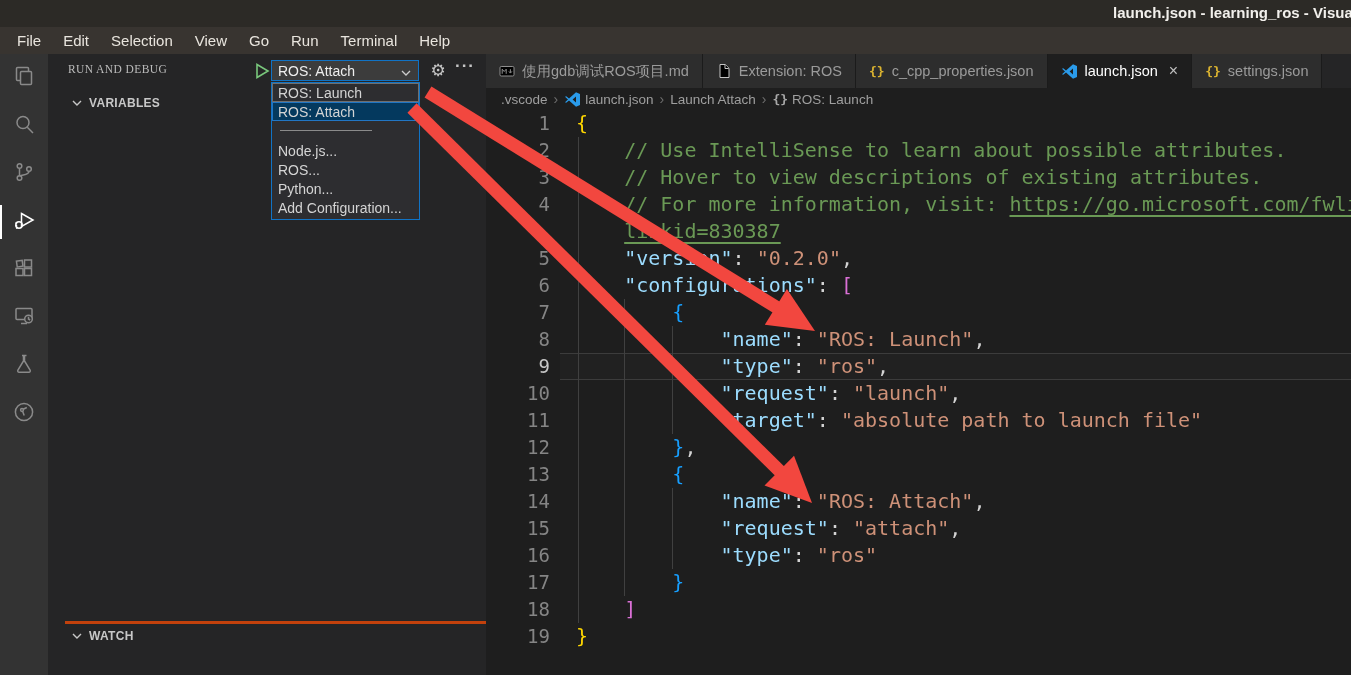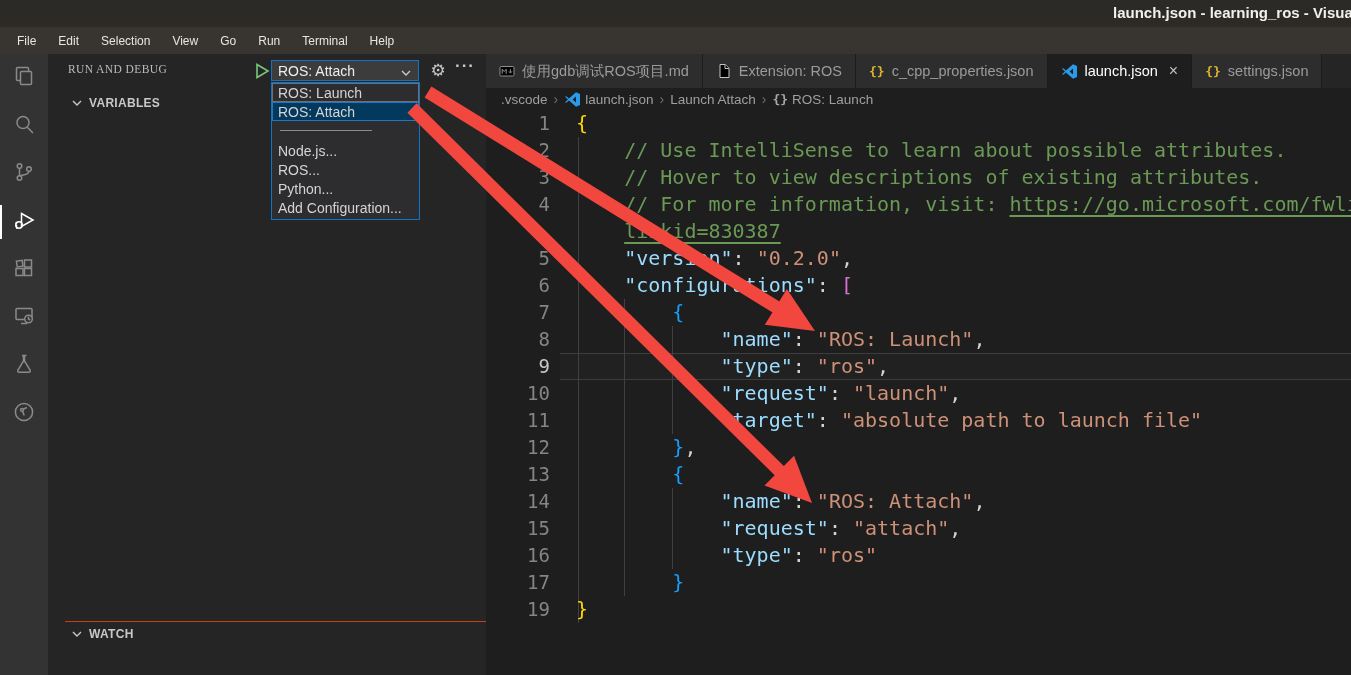--- a/index.html
+++ b/index.html
@@ -5,35 +5,35 @@
   html,body{margin:0;padding:0;background:#111;}
   #app{position:relative;width:1351px;height:675px;overflow:hidden;background:#1e1e1e;
        font-family:"Liberation Sans",sans-serif;-webkit-font-smoothing:antialiased;}
 
   
   .titlebar{position:absolute;top:0;left:0;right:0;height:27px;background:#2c2a26;overflow:hidden;}
   .titlebar .title{position:absolute;left:1113px;top:4px;color:#f2f0ec;font-size:15px;font-weight:bold;white-space:nowrap;}
 
   
   .menubar{position:absolute;top:27px;left:0;right:0;height:27px;background:#383430;display:flex;align-items:center;padding-left:6px;}
-  .menu-item{color:#e9e5de;font-size:12px;padding:0 11px;cursor:default;}
+  .menu-item{color:#e9e5de;font-size:15px;padding:0 11px;cursor:default;}
 
   
   .activitybar{position:absolute;top:54px;left:0;width:48px;bottom:0;background:#333333;}
   .act-item{height:48px;display:flex;align-items:center;justify-content:center;position:relative;color:#8a8a8a;}
   .act-item.active{color:#ffffff;}
   .act-item.active::before{content:"";position:absolute;left:0;top:7px;bottom:7px;width:2px;background:#fff;}
   .act-item svg{stroke:currentColor;fill:none;stroke-width:1.5;}
 
   
   .sidebar{position:absolute;left:48px;top:54px;width:438px;bottom:0;background:#252526;}
   .sb-title{position:absolute;left:20px;top:9px;font-size:11.5px;letter-spacing:.4px;color:#bcbcbc;font-family:Liberation Serif, serif;}
   .sb-section{position:absolute;left:17px;right:0;height:24px;display:flex;align-items:center;color:#c8c8c8;font-size:12px;font-weight:bold;letter-spacing:.3px;}
   .sb-section .chev{margin-left:6px;margin-right:6px;display:flex;}
-  .sb-section.watch{border-top:1px solid #c2410c;text-align:right;}
+  .sb-section.watch{border-top:3px solid #c2410c;text-align:right;}
 
   
   .play-btn{position:absolute;left:255px;top:61px;width:18px;height:20px;display:flex;align-items:center;}
   .config-select{position:absolute;left:271px;top:60px;width:148px;height:21px;background:#3c3c3c;border:1px solid #1173c5;
                  box-sizing:border-box;display:flex;align-items:center;color:#eeeeee;font-size:14px;padding-left:6px;}
   .config-select .chev{position:absolute;right:6px;top:5px;}
   .gear-btn{position:absolute;left:428px;top:61px;width:20px;height:20px;color:#c5c5c5;font-size:17px;line-height:20px;text-align:center;}
   .more-btn{position:absolute;left:454px;top:56px;width:22px;height:20px;color:#c5c5c5;font-size:17px;font-weight:bold;letter-spacing:1px;text-align:center;}
 
   
@@ -281,20 +281,21 @@
         <div class="code-row"><span class="ln">8</span><span class="lt"><span class="tk-pln">            </span><span class="tk-key">"name"</span><span class="tk-pln">: </span><span class="tk-str">"ROS: Launch"</span><span class="tk-pln">,</span></span></div>
         <div class="code-row current"><span class="ln">9</span><span class="lt"><span class="tk-pln">            </span><span class="tk-key">"type"</span><span class="tk-pln">: </span><span class="tk-str">"ros"</span><span class="tk-pln">,</span></span></div>
         <div class="code-row"><span class="ln">10</span><span class="lt"><span class="tk-pln">            </span><span class="tk-key">"request"</span><span class="tk-pln">: </span><span class="tk-str">"launch"</span><span class="tk-pln">,</span></span></div>
         <div class="code-row"><span class="ln">11</span><span class="lt"><span class="tk-pln">            </span><span class="tk-key">"target"</span><span class="tk-pln">: </span><span class="tk-str">"absolute path to launch file"</span></span></div>
         <div class="code-row"><span class="ln">12</span><span class="lt"><span class="tk-pln">        </span><span class="tk-b3">}</span><span class="tk-pln">,</span></span></div>
         <div class="code-row"><span class="ln">13</span><span class="lt"><span class="tk-pln">        </span><span class="tk-b3">{</span></span></div>
         <div class="code-row"><span class="ln">14</span><span class="lt"><span class="tk-pln">            </span><span class="tk-key">"name"</span><span class="tk-pln">: </span><span class="tk-str">"ROS: Attach"</span><span class="tk-pln">,</span></span></div>
         <div class="code-row"><span class="ln">15</span><span class="lt"><span class="tk-pln">            </span><span class="tk-key">"request"</span><span class="tk-pln">: </span><span class="tk-str">"attach"</span><span class="tk-pln">,</span></span></div>
         <div class="code-row"><span class="ln">16</span><span class="lt"><span class="tk-pln">            </span><span class="tk-key">"type"</span><span class="tk-pln">: </span><span class="tk-str">"ros"</span></span></div>
         <div class="code-row"><span class="ln">17</span><span class="lt"><span class="tk-pln">        </span><span class="tk-b3">}</span></span></div>
+        <div class="code-row"><span class="ln">18</span><span class="lt"><span class="tk-pln">    </span><span class="tk-b2">]</span></span></div>
         <div class="code-row"><span class="ln">19</span><span class="lt"><span class="tk-b1">}</span></span></div>
       </div>
   </div>
 
   <svg class="arrow-layer" id="arrowlayer" width="1351" height="675">
       <line x1="428" y1="92" x2="780.9669237663495" y2="309.9821570546706" stroke="#f2473f" stroke-width="13"></line>
       <polygon points="815,331 764.827594785004,324.69684563553767 786.8963298775999,288.9621155902047" fill="#f2473f"></polygon>
       <line x1="412" y1="108" x2="783.5384031534461" y2="474.8941731140279" stroke="#f2473f" stroke-width="13"></line>
       <polygon points="812,503 764.5136045113277,485.62063742557297 794.0247227415982,455.7359607366913" fill="#f2473f"></polygon>
     </svg>

